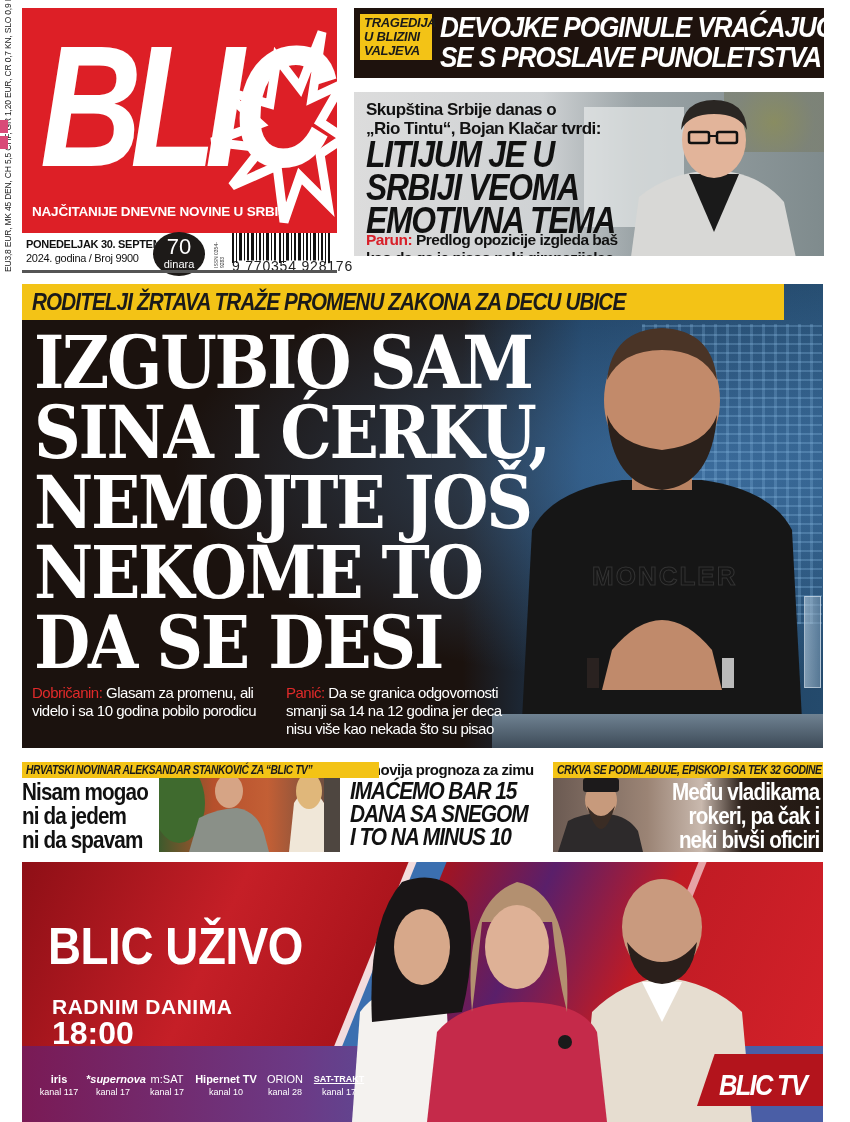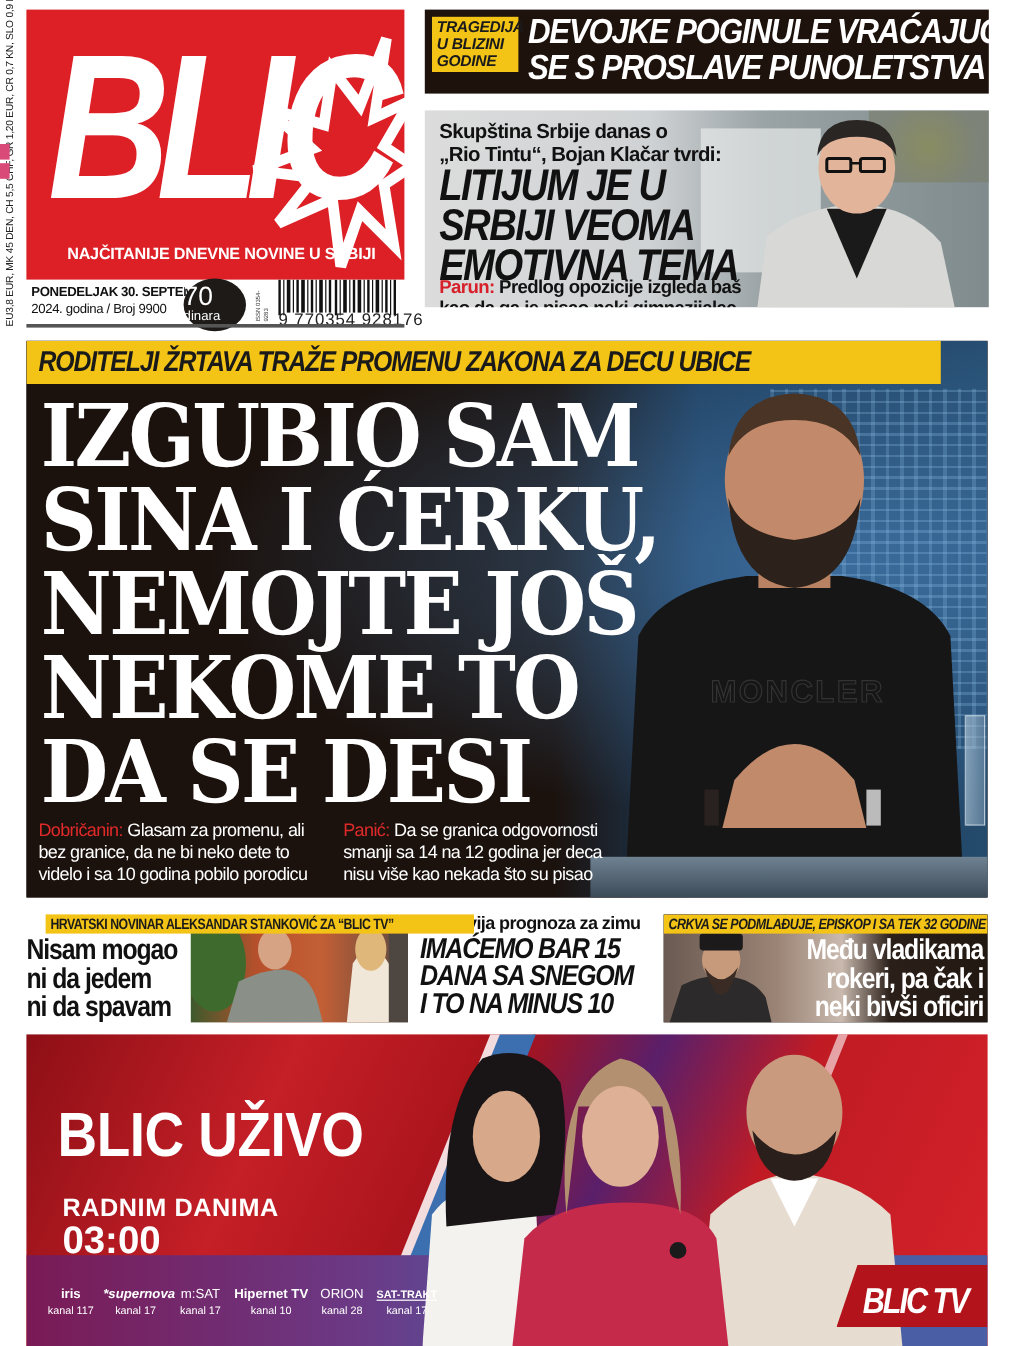--- a/index.html
+++ b/index.html
@@ -24,30 +24,30 @@
   }
   .logo-word {
     position: absolute; left: 18px; top: 8px;
     font-family: "Liberation Sans", sans-serif; font-weight: 900; font-style: italic;
     font-size: 172px; line-height: 180px; color: #fff; letter-spacing: -14px;
     transform: scaleX(0.82); transform-origin: left top;
   }
   .logo-burst { position: absolute; left: 130px; top: 18px; width: 195px; height: 200px; }
   .tagline {
     position: absolute; left: 10px; top: 196px;
-    font-size: 13.5px; font-weight: 700; color: #fff; letter-spacing: -0.2px; margin-left: 24px;
+    font-size: 13.5px; font-weight: 700; color: #fff; letter-spacing: -0.2px;
   }
   .dateline {
     position: absolute; left: 26px; top: 237px; font-size: 11px; line-height: 14px;
     color: #111; letter-spacing: -0.3px;
   }
   .dateline .d1 { font-weight: 700; }
   .price-badge {
     position: absolute; left: 153px; top: 232px; width: 52px; height: 44px;
-    border-radius: 50%; background: #1d1a18; color: #fff; text-align: left;
+    border-radius: 50%; background: #1d1a18; color: #fff; text-align: center;
   }
   .price-badge .num { font-size: 22px; line-height: 24px; padding-top: 3px; font-weight: 300; }
   .price-badge .cur { font-size: 11px; line-height: 11px; }
   .issn {
     position: absolute; left: 213px; top: 234px; height: 34px; width: 8px;
     writing-mode: vertical-rl; transform: rotate(180deg); font-size: 5px; color: #333;
   }
   .barcode { position: absolute; left: 228px; top: 233px; width: 108px; height: 30px; }
   .barcode-num { position: absolute; left: 232px; top: 258px; font-size: 14px; color: #222; letter-spacing: 0.8px; }
   .rule-under-mast { position: absolute; left: 22px; top: 270px; width: 315px; height: 3px; background: #555; }
@@ -128,21 +128,21 @@
     position: absolute; top: 0; color: #fff; font-size: 15px; line-height: 18px; font-weight: 400;
     letter-spacing: -0.5px; white-space: nowrap;
   }
   .quote .who { color: #e02a2a; }
 
   
   .sec { position: absolute; top: 762px; height: 90px; }
   .sec1 { left: 22px; width: 318px; }
   .sec1 .kicker {
     position: absolute; left: 0; top: 0; background: #f3c316; color: #1a1a1a; font-size: 12.5px; line-height: 16px;
-    font-weight: 900; padding: 0 4px; white-space: nowrap; letter-spacing: -0.5px; z-index: 2; margin-left: 16px;
+    font-weight: 900; font-style: italic; padding: 0 4px; white-space: nowrap; letter-spacing: -0.5px; z-index: 2;
   }
   .sec1 .kicker span { display: inline-block; transform: scaleX(0.82); transform-origin: left center; }
   .sec1 .head {
     position: absolute; left: 0; top: 18px; font-size: 24px; line-height: 24px; font-weight: 900; color: #111;
     letter-spacing: -1px; transform: scaleX(0.86); transform-origin: left top; white-space: nowrap;
   }
   .sec1 .photo {
     position: absolute; left: 137px; top: 1px; width: 181px; height: 89px;
     background: linear-gradient(90deg, #3d5a2c 0%, #b6502c 30%, #c35f35 60%, #5a4a42 100%);
     overflow: hidden;
@@ -254,21 +254,21 @@
       <rect x="100" y="0" width="2" height="24"></rect>
   </g>
 </svg>
 <div class="barcode-num">9 770354 928176</div>
 <div class="rule-under-mast"></div>
 
 <div class="tease1">
   <div class="kicker">
     <div>TRAGEDIJA</div>
     <div>U BLIZINI</div>
-    <div>GODINE</div>
+    <div>VALJEVA</div>
   </div>
   <div class="head">
     <div>DEVOJKE POGINULE VRAĆAJUĆI</div>
     <div>SE S PROSLAVE PUNOLETSTVA</div>
   </div>
 </div>
 
 <div class="tease2">
   <div class="bg-window"></div>
   <div class="bg-green"></div>
@@ -319,21 +319,20 @@
     <div>IZGUBIO SAM</div>
     <div>SINA I ĆERKU,</div>
     <div>NEMOJTE JOŠ</div>
     <div>NEKOME TO</div>
     <div>DA SE DESI</div>
   </div>
 
   <div class="quotes">
     <div class="quote" style="left:0">
       <div><span class="who">Dobričanin:</span><span> Glasam za promenu, ali</span></div>
-      <div>bez granice, da ne bi neko dete to</div>
       <div>videlo i sa 10 godina pobilo porodicu</div>
     </div>
     <div class="quote" style="left:254px">
       <div><span class="who">Panić:</span><span> Da se granica odgovornosti</span></div>
       <div>smanji sa 14 na 12 godina jer deca</div>
       <div>nisu više kao nekada što su pisao</div>
     </div>
   </div>
 </div>
 
@@ -399,21 +398,21 @@
     <path d="M275,80 Q280,120 310,122 Q340,120 345,80 Q330,100 310,100 Q290,100 275,80 Z" fill="#2a1f1b"></path>
 
     <path d="M75,260 L85,170 Q110,140 170,140 Q230,140 245,170 L255,260 Z" fill="#c52a4a"></path>
     <path d="M120,150 Q110,40 165,20 Q220,30 215,150 Q205,110 200,60 L130,60 Q125,110 120,150 Z" fill="#b39070"></path>
     <ellipse cx="165" cy="85" rx="32" ry="42" fill="#deb196"></ellipse>
     <circle cx="213" cy="180" r="7" fill="#1a1a1a"></circle>
   </svg>
 
   <div class="title">BLIC UŽIVO</div>
   <div class="sched1">RADNIM DANIMA</div>
-  <div class="sched2">03:00</div>
+  <div class="sched2">18:00</div>
 
   <div class="channels">
     <div class="channel">
       <div class="logo">iris</div>
       <div class="kanal">kanal 117</div>
     </div>
     <div class="channel">
       <div class="logo" style="font-style:italic">*supernova</div>
       <div class="kanal">kanal 17</div>
     </div>

